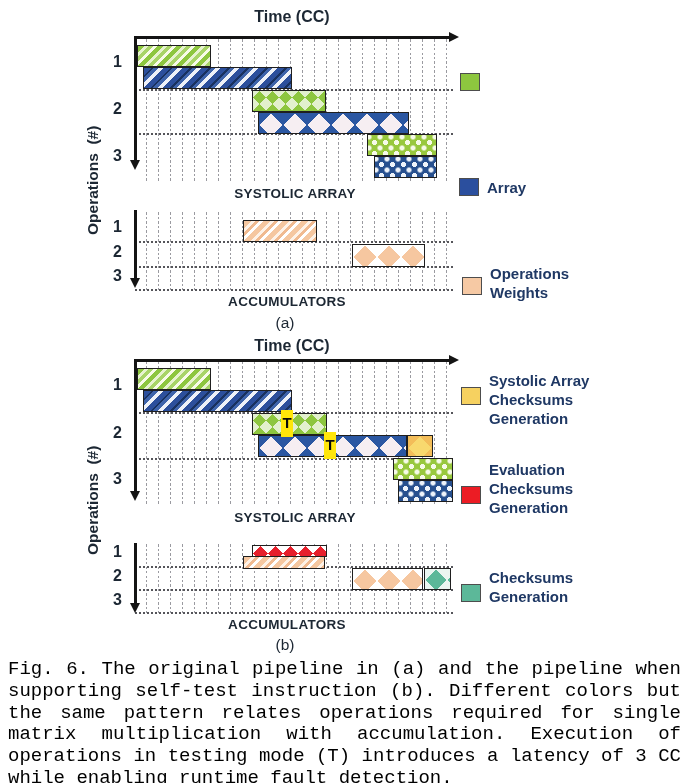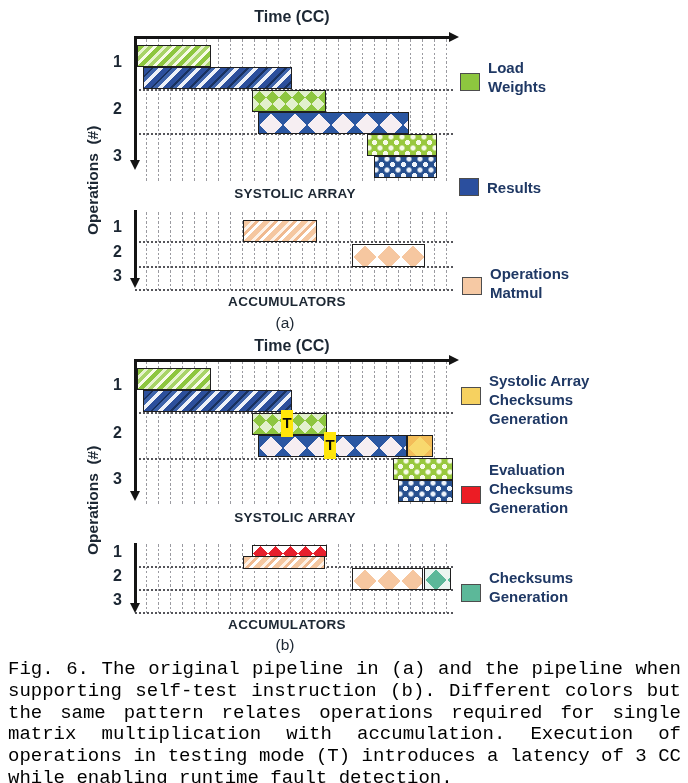--- a/index.html
+++ b/index.html
@@ -122,34 +122,30 @@
   <div class="rowlab" style="top:242px;">2</div>
   <div class="rowlab" style="top:266px;">3</div>
 
   <div class="bar p-diag-peach" style="left:243px; top:220px; width:74px; height:22px;"></div>
   <div class="bar dia p-dia-peach" style="left:352px; top:244px; width:73px; height:23px;"></div>
 
   <div class="sub-label" style="left:177px; top:294px;">ACCUMULATORS</div>
   <div class="panel-tag" style="left:255px; top:314px;">(a)</div>
 
   <span class="swatch" style="left: 460px; top: 73px; background: rgb(141, 198, 63);"></span>
-  <div class="legend-text" style="left:488px; top:58px;">
-    <div>Load</div>
-    <div>Weights</div>
-  </div>
 
   <span class="swatch" style="left: 459px; top: 178px; background: rgb(43, 79, 158);"></span>
   <div class="legend-text" style="left:487px; top:178px;">
-    <div>Results</div>
+    <div>Array</div>
   </div>
 
   <span class="swatch" style="left: 462px; top: 277px; background: rgb(246, 201, 164);"></span>
   <div class="legend-text" style="left:490px; top:264px;">
     <div>Operations</div>
-    <div>Matmul</div>
+    <div>Weights</div>
   </div>
 
   <div class="chart-title" style="left:192px; top:337px;">Time (CC)</div>
   <div class="ylabel" style="left:84px; top:425px; height:150px;">Operations  (#)</div>
 
   <div class="vgrid" style="left:135px; top:360px; width:318px; height:145px;"></div>
   <div class="hsep" style="left:135px; top:412px; width:318px;"></div>
   <div class="hsep" style="left:135px; top:458px; width:318px;"></div>
   <div class="axis-h" style="left:134px; top:359px; width:315px;"></div>
   <div class="arrow-right" style="left:449px; top:354.8px;"></div>

